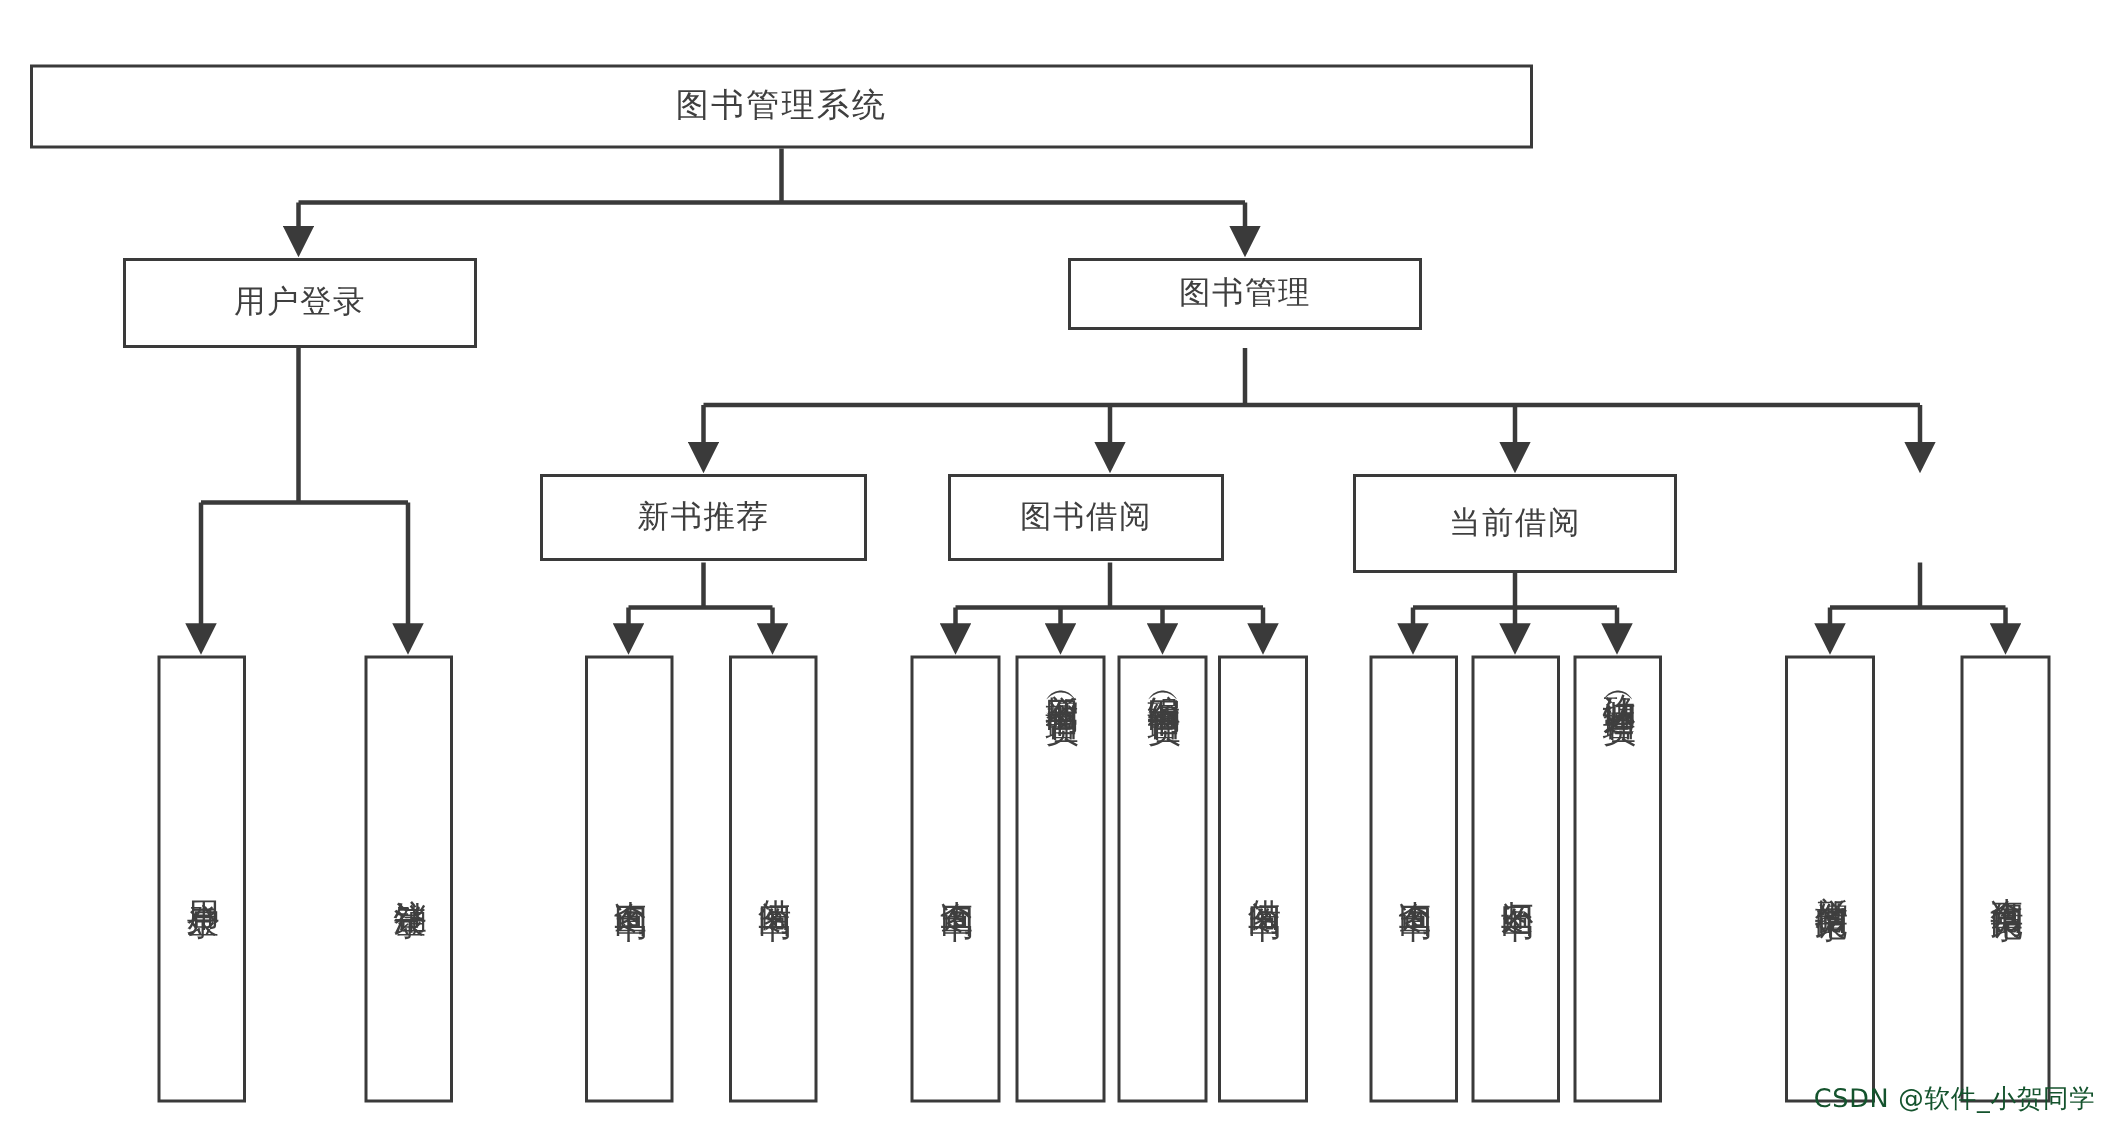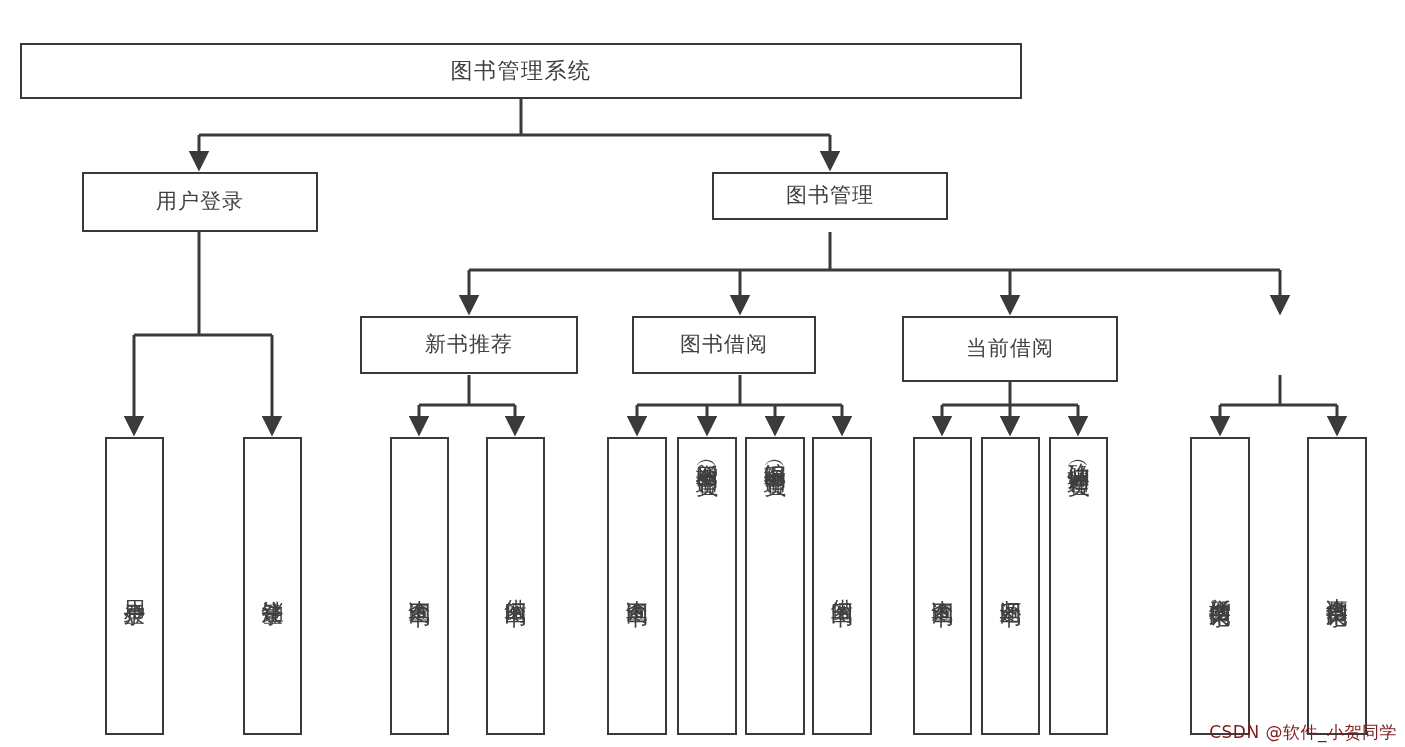--- a/index.html
+++ b/index.html
@@ -62,21 +62,21 @@
   }
   .node-v.center-text {
     align-items: center;
     padding-top: 0;
   }
   #watermark {
     position: absolute;
     right: 8px;
     bottom: 3px;
     font-size: 17px;
-    color: #7f1d1d;
+    color: #14532d;
     letter-spacing: 0.5px;
     white-space: nowrap;
     font-family: "DejaVu Sans", "Liberation Sans", sans-serif;
   }
 </style>
 </head>
 <body>
 
 <div id="diagram-root">
 

